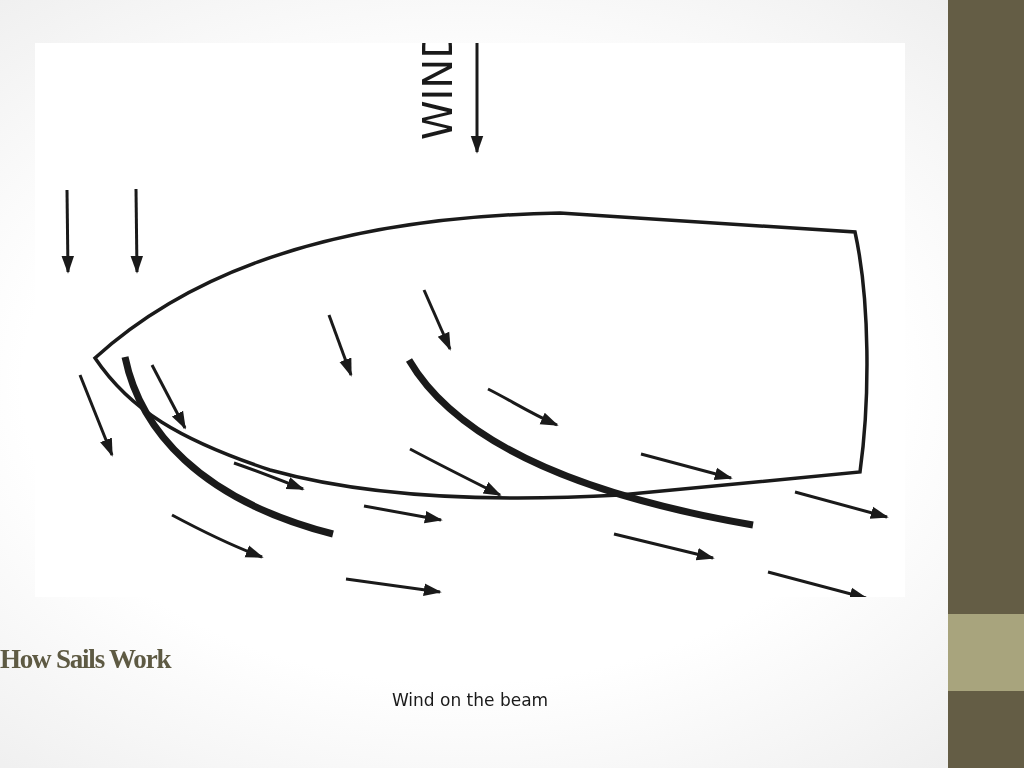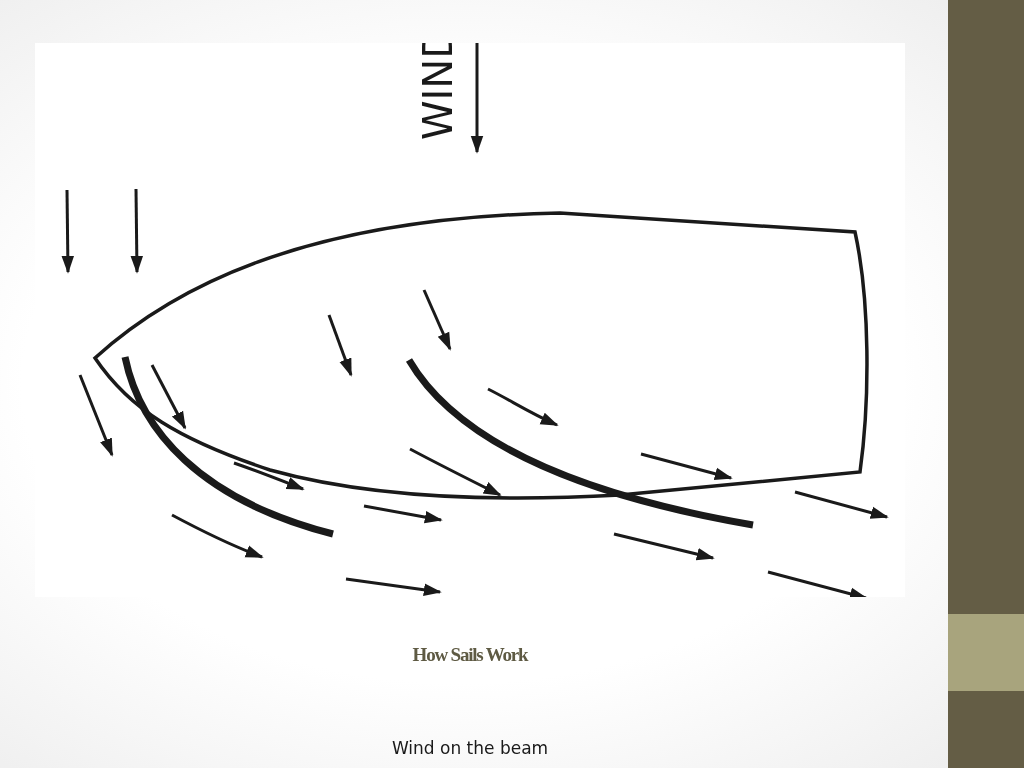--- a/index.html
+++ b/index.html
@@ -8,27 +8,27 @@
     background: radial-gradient(ellipse at 45% 50%, #ffffff 55%, #ececec 100%);
     font-family: "Liberation Sans", sans-serif;
   }
   .slide { position:absolute; left:0; top:0; width:948px; height:768px; }
   .figure {
     position:absolute; left:35px; top:43px; width:870px; height:554px;
     background:#ffffff; overflow:hidden;
   }
   .figure svg { display:block; }
   .title {
-    position:absolute; left:0; width:940px; top:644px; text-align:center;
+    position:absolute; left:0; width:940px; top:644px; text-align:left;
     font-family: "Liberation Serif", serif; font-weight:bold;
-    font-size:19px; letter-spacing:-1.2px; color:#5e5a43;
+    font-size:27px; letter-spacing:-1.2px; color:#5e5a43;
   }
   .subtitle {
     position:absolute; left:0; width:940px; top:690px; text-align:center;
-    font-family: "DejaVu Sans", sans-serif; font-size:17px; color:#1a1a1a;margin-top:48px;
+    font-family: "DejaVu Sans", sans-serif; font-size:17px; color:#1a1a1a;
   }
   .sidebar {
     position:absolute; left:948px; top:0; width:76px; height:768px;
     background:#645d45;
   }
   .sidebar-band {
     position:absolute; left:0; top:614px; width:76px; height:77px;
     background:#a8a47d;
   }
   .wind-label {

